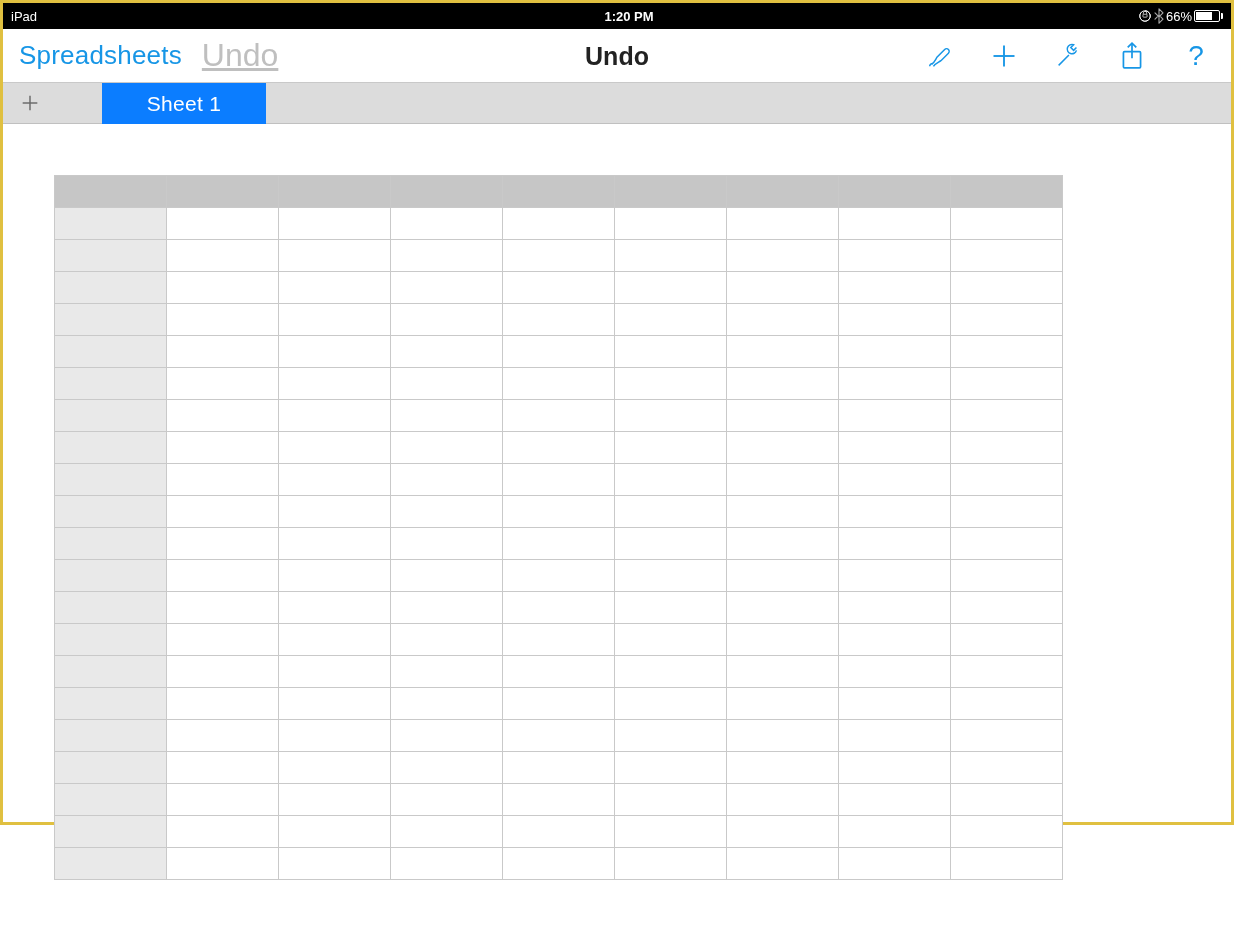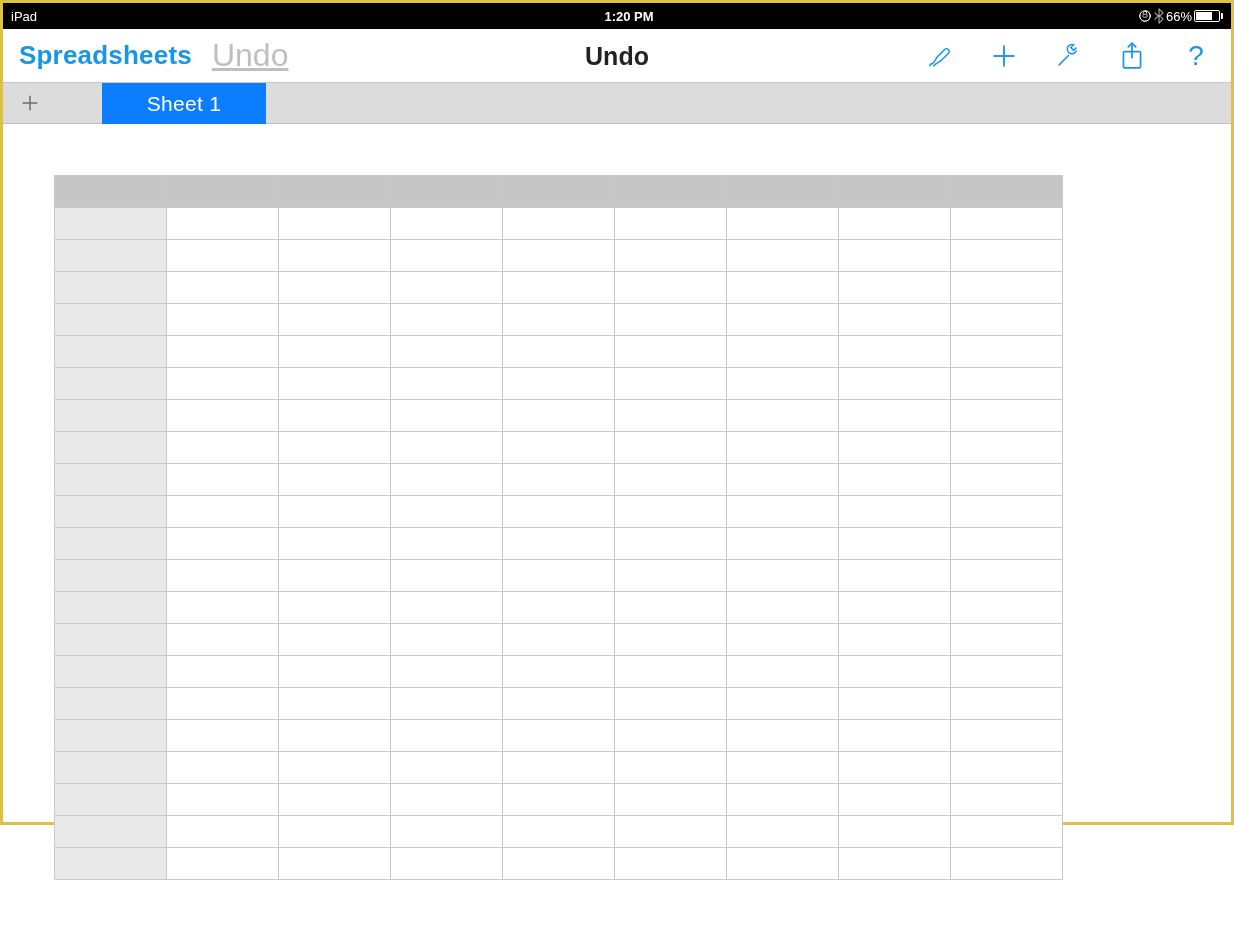--- a/index.html
+++ b/index.html
@@ -13,21 +13,21 @@
   .statusbar .sb-right { position: absolute; right: 8px; top: 50%; transform: translateY(-50%); display: flex; align-items: center; gap: 2px; }
   .statusbar svg { display: block; }
   .battery { display: flex; align-items: center; }
   .battery-body { width: 26px; height: 12px; border: 1px solid #fff; border-radius: 2px; position: relative; }
   .battery-fill { position: absolute; left: 1px; top: 1px; bottom: 1px; width: 66%; background: #fff; }
   .battery-tip { width: 2px; height: 6px; background: #fff; margin-left: 1px; border-radius: 0 1px 1px 0; }
 
   
   .toolbar { height: 54px; background: #fff; border-bottom: 1px solid #c9c9c9; display: flex; align-items: center; position: relative; padding: 0 16px; }
   .toolbar .left { display: flex; align-items: center; gap: 20px; }
-  .toolbar .back { font-size: 26px; color: #1796e6; font-weight: 700; letter-spacing: 0.2px; cursor: pointer; }
+  .toolbar .back { font-size: 26px; color: #1796e6; font-weight: 400; letter-spacing: 0.2px; cursor: pointer; }
   .toolbar .undo { font-size: 32px; color: #bfbfbf; font-weight: 400; text-decoration: underline; }
   .toolbar .title { position: absolute; left: 50%; top: 50%; transform: translate(-50%, -50%); font-size: 25px; font-weight: 600; color: #222; }
   .toolbar .right { position: absolute; right: 20px; top: 50%; transform: translateY(-50%); display: flex; align-items: center; gap: 34px; }
   .toolbar .icon-btn { width: 30px; height: 30px; display: flex; align-items: center; justify-content: center; color: #1796e6; cursor: pointer; }
   .toolbar .icon-btn svg { stroke: #1796e6; fill: none; stroke-width: 1.6; }
   .toolbar .help-q { font-size: 28px; color: #1796e6; font-weight: 300; }
 
   
   .sheetbar { height: 41px; background: #dcdcdc; display: flex; align-items: stretch; border-bottom: 1px solid #c0c0c0; }
   .sheetbar .addsheet { width: 54px; display: flex; align-items: center; justify-content: center; cursor: pointer; }

